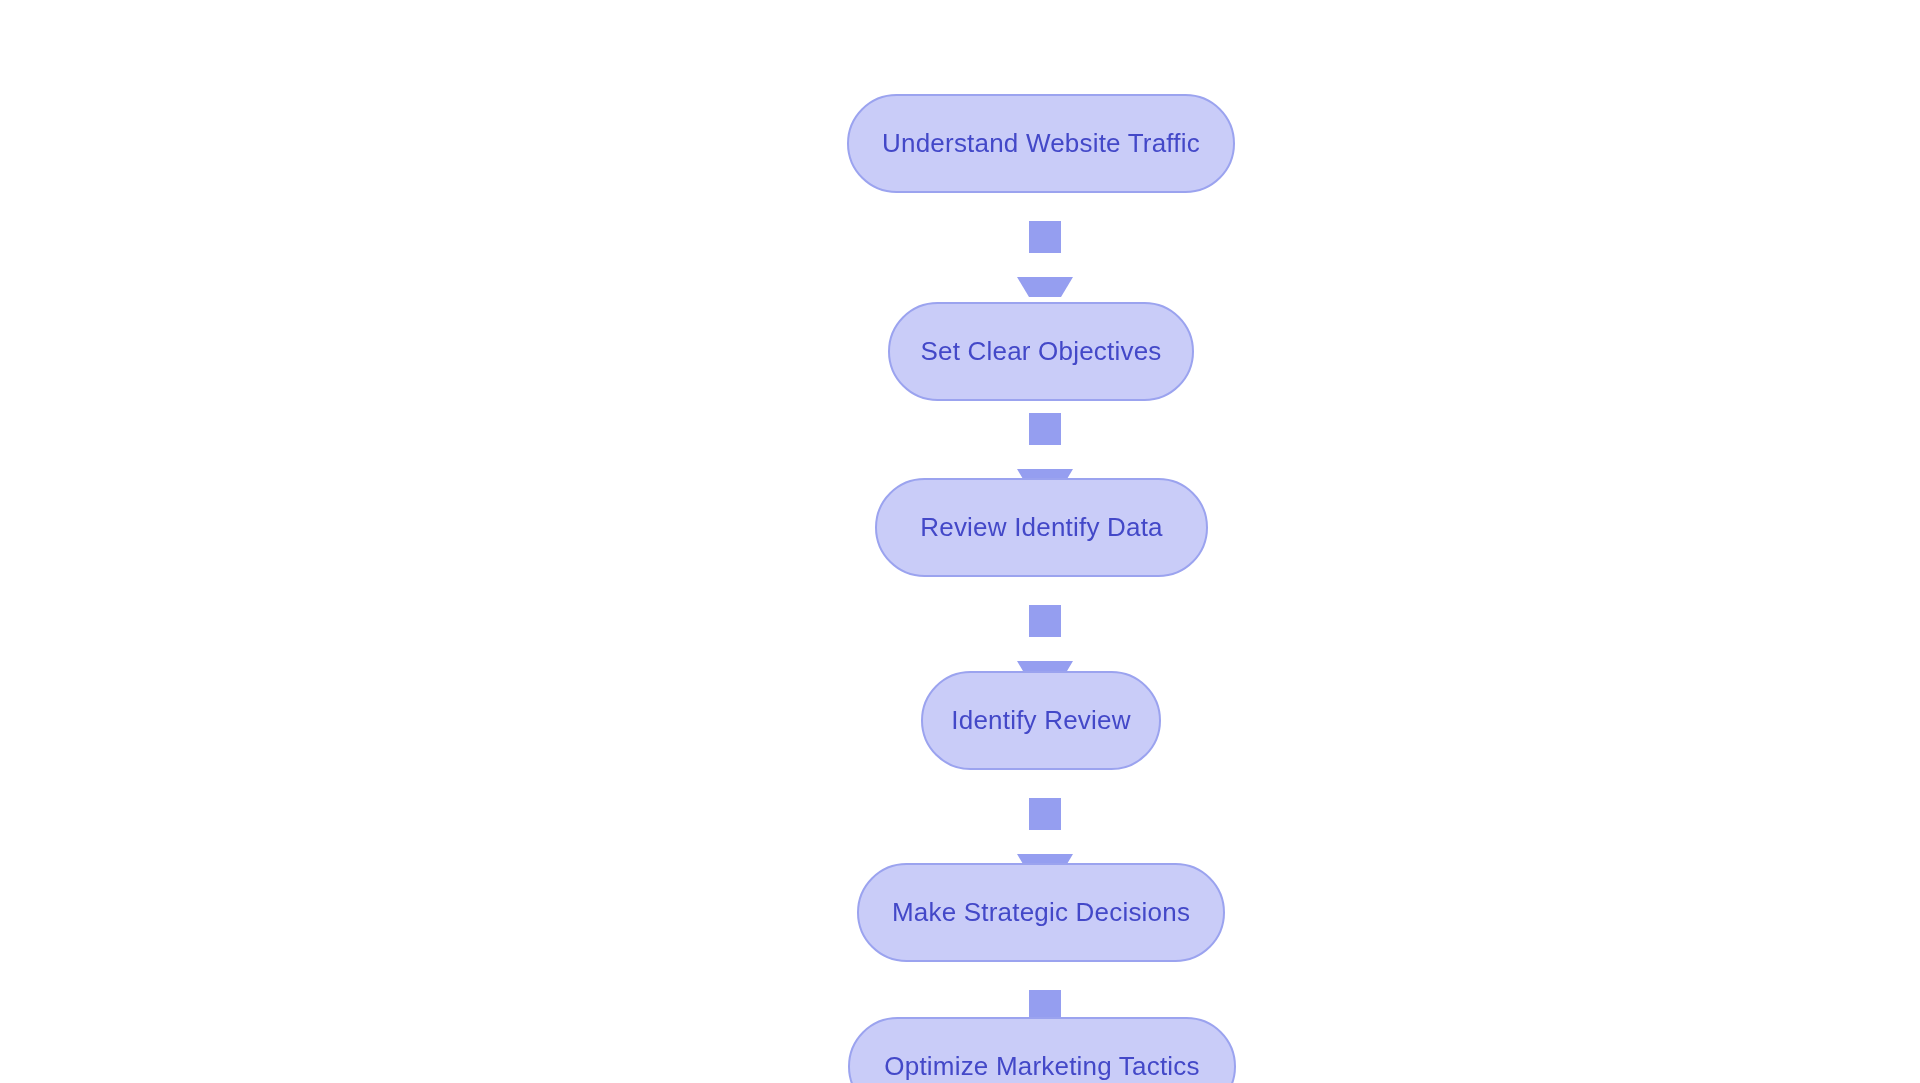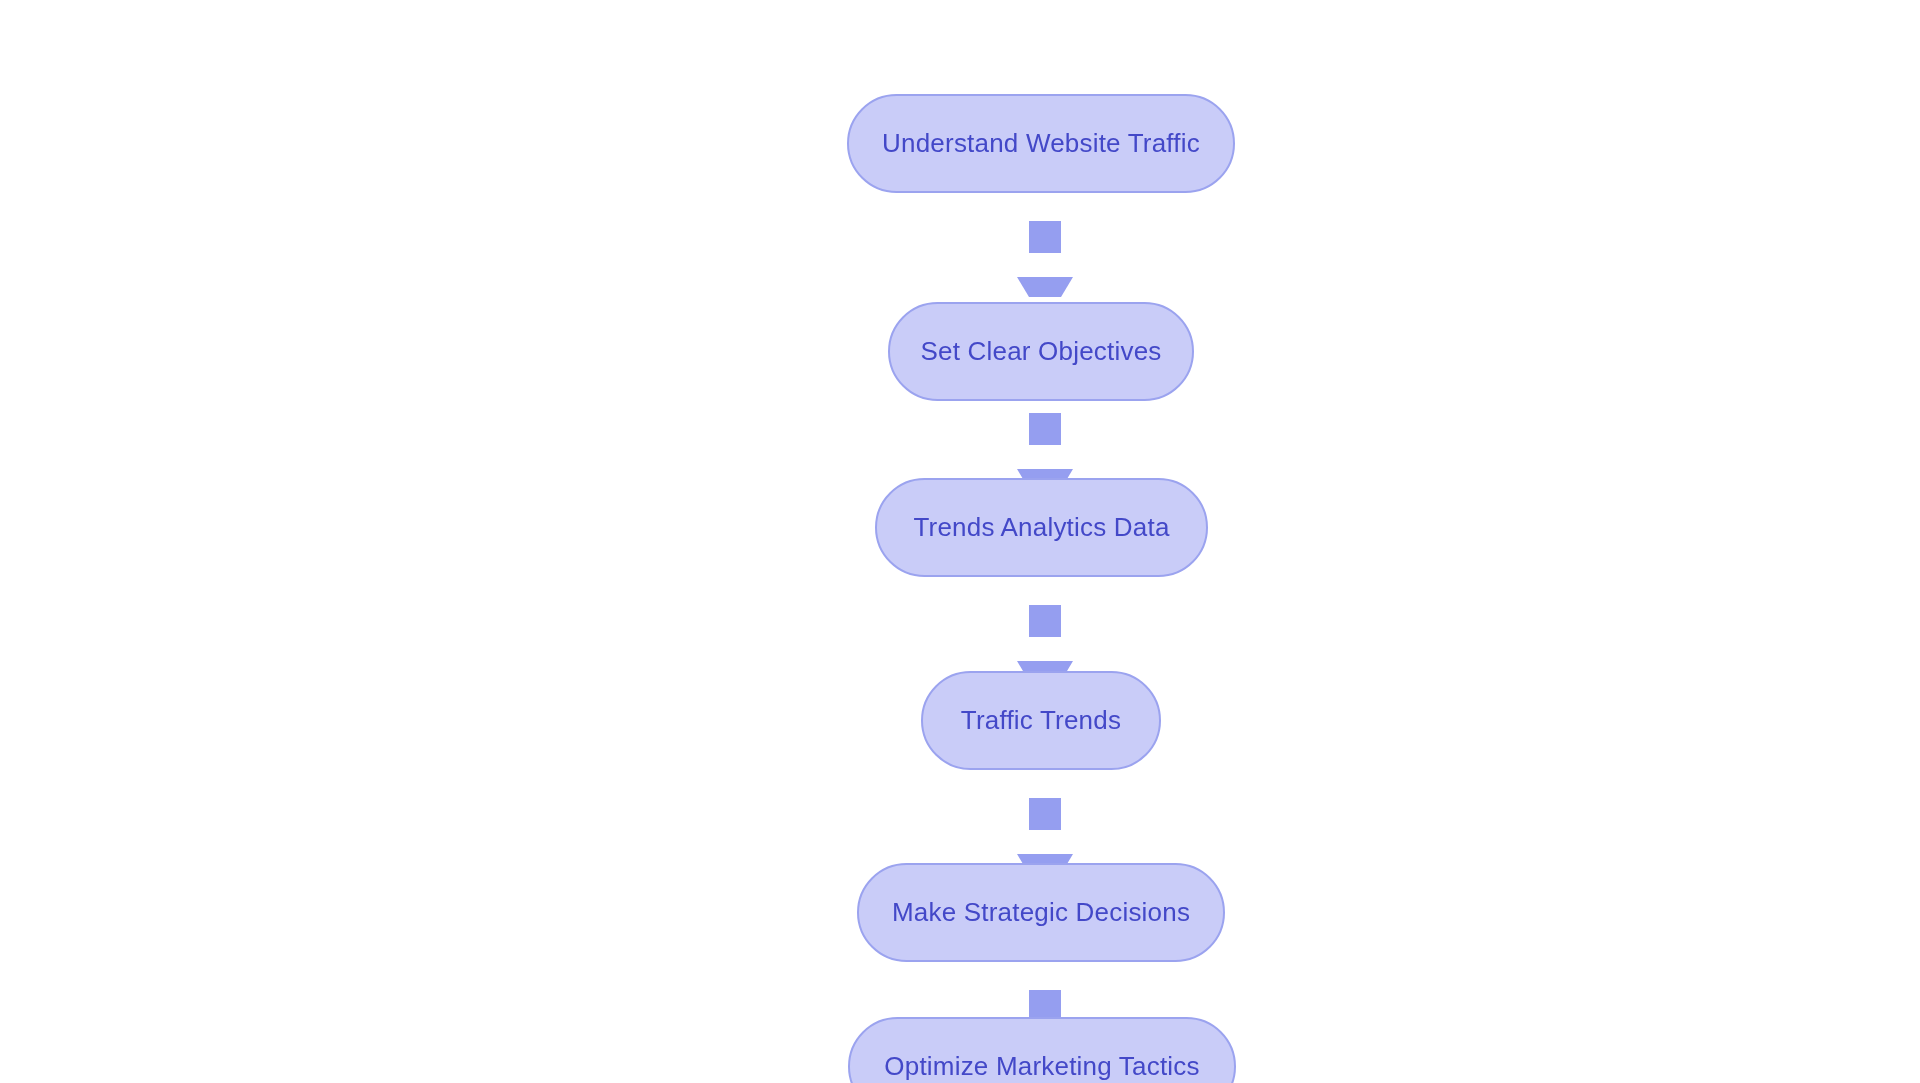--- a/index.html
+++ b/index.html
@@ -92,30 +92,30 @@
   <div class="node n2">
     <span class="node-label">Set Clear Objectives</span>
   </div>
 
   <div class="connector c2">
     <div class="line"></div>
     <div class="head"></div>
   </div>
 
   <div class="node n3">
-    <span class="node-label">Trends Analytics Data</span>
+    <span class="node-label">Review Identify Data</span>
   </div>
 
   <div class="connector c3">
     <div class="line"></div>
     <div class="head"></div>
   </div>
 
   <div class="node n4">
-    <span class="node-label">Traffic Trends</span>
+    <span class="node-label">Identify Review</span>
   </div>
 
   <div class="connector c4">
     <div class="line"></div>
     <div class="head"></div>
   </div>
 
   <div class="node n5">
     <span class="node-label">Make Strategic Decisions</span>
   </div>

